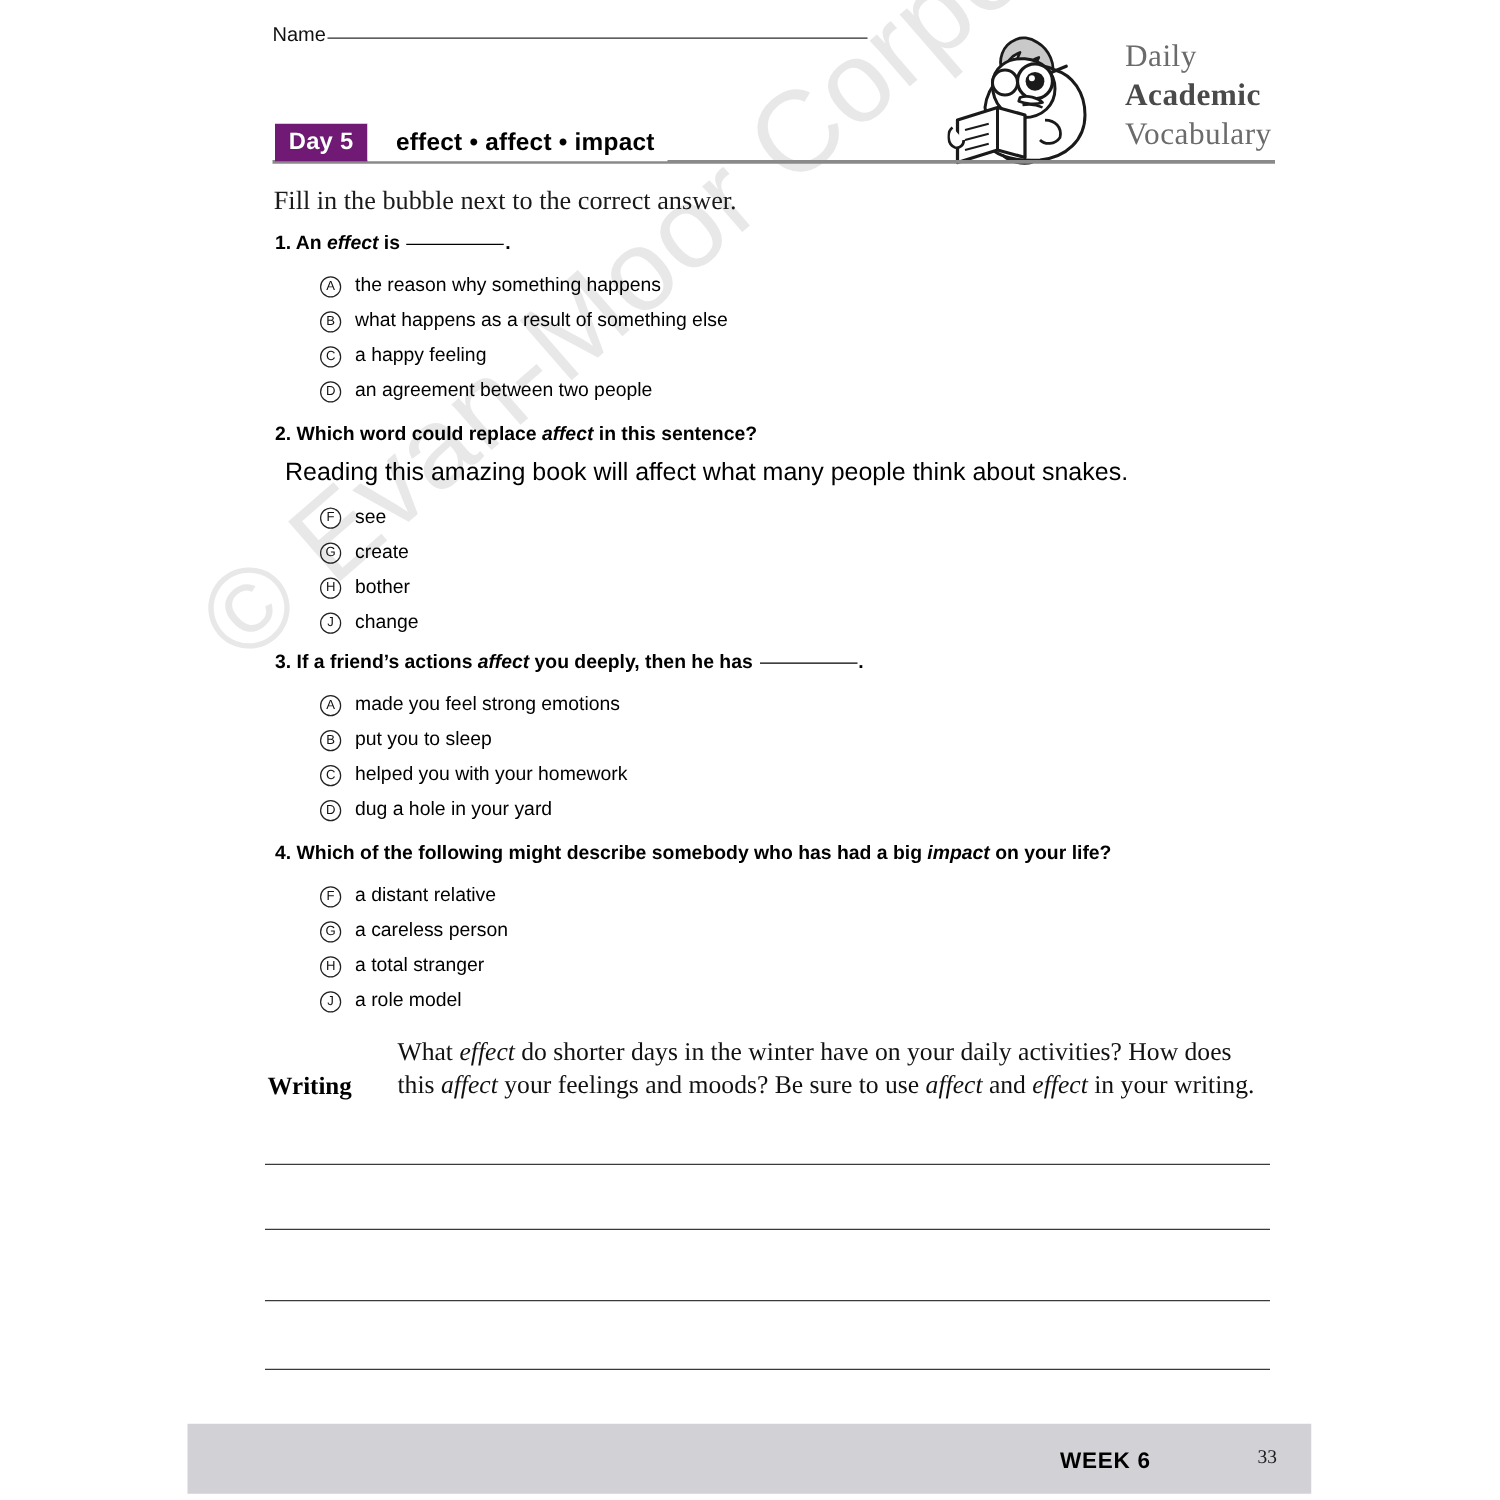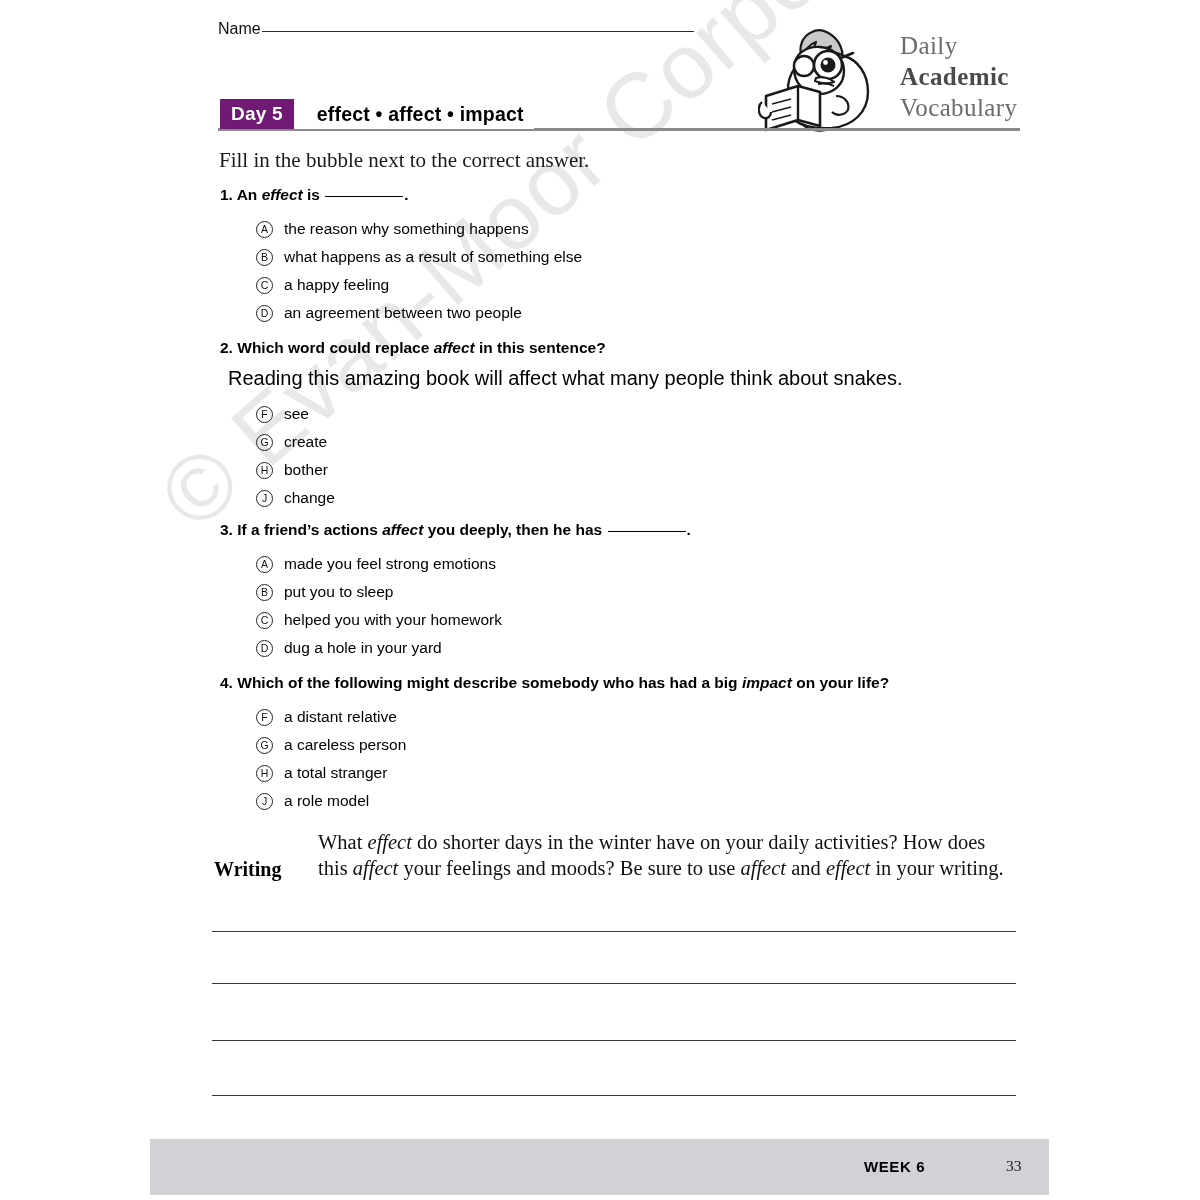--- a/index.html
+++ b/index.html
@@ -251,25 +251,25 @@
   #footer-credit {
     position: absolute;
     left: 69px;
     top: 19px;
     font-family: "Liberation Serif", serif;
     font-size: 14.5px;
     color: #1c1c1c;
   }
   #footer-week {
     position: absolute;
-    left: 714px;
+    left: 698px;
     top: 19px;
     font-family: "Liberation Sans", sans-serif;
     font-weight: bold;
-    font-size: 15px;
+    font-size: 18px;
     letter-spacing: 0.6px;
     color: #000;
   }
   #footer-page {
     position: absolute;
     left: 856px;
     top: 18px;
     font-family: "Liberation Serif", serif;
     font-size: 15.5px;
     color: #1c1c1c;

